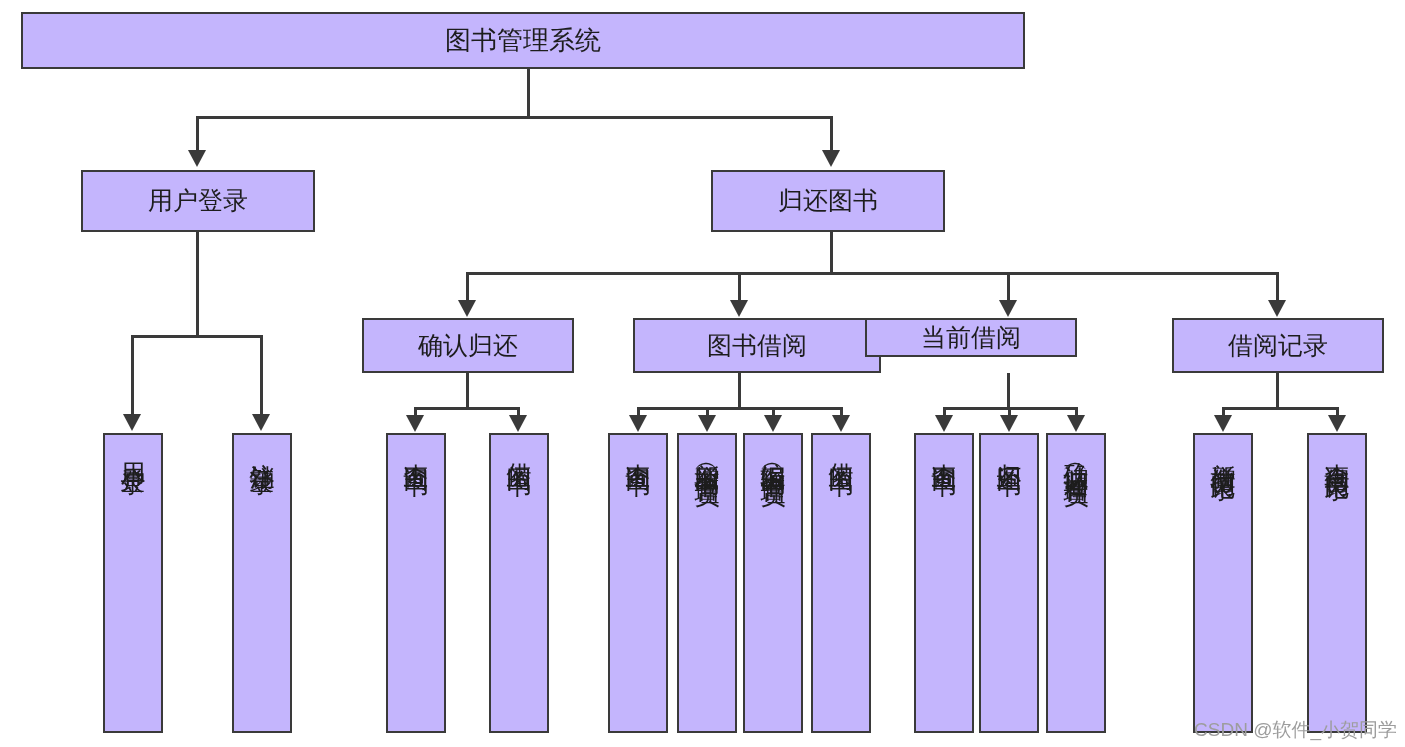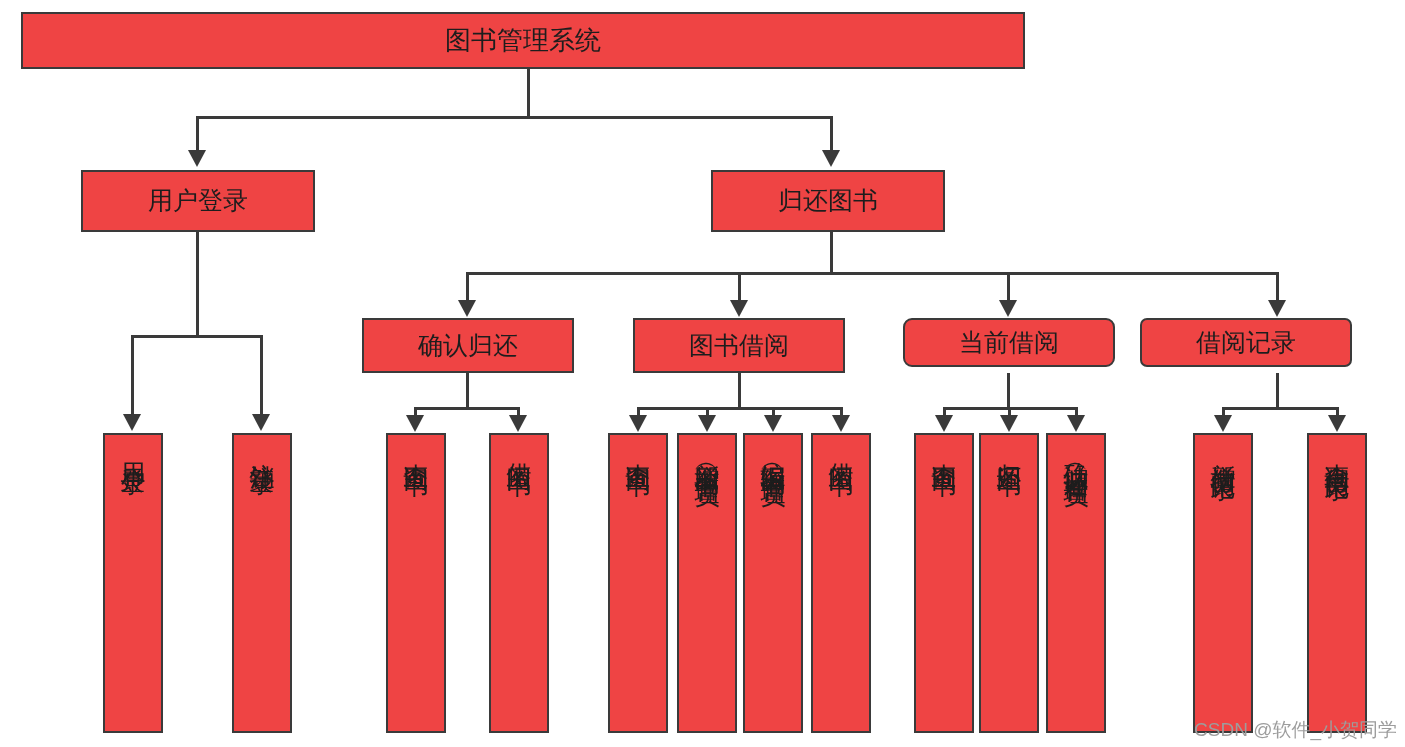--- a/index.html
+++ b/index.html
@@ -12,21 +12,21 @@
     position:relative;
     width:1405px;
     height:747px;
     background:#ffffff;
     overflow:hidden;
   }
   
   .node{
     position:absolute;
     box-sizing:border-box;
-    background:#ef4444;
+    background:#c4b5fd;
     border:2.5px solid #3a3a3a;
     display:flex;
     align-items:center;
     justify-content:center;
     color:#1d1d1d;
     line-height:1.18;
     text-align:center;
   }
   .node .lbl{display:block;}
   
@@ -119,29 +119,29 @@
   <div class="edge vline" style="left:1007px;top:272px;width:3px;height:30px;"></div>
   <div class="arrow" style="left:999px;top:300px;"></div>
 
   <div class="edge vline" style="left:1276px;top:272px;width:3px;height:30px;"></div>
   <div class="arrow" style="left:1268px;top:300px;"></div>
 
   <div class="node h" style="left:362px;top:318px;width:212px;height:55px;">
     <span class="lbl">确认归还</span>
   </div>
 
-  <div class="node h" style="left:633px;top:318px;width:212px;height:55px;">
+  <div class="node h" style="left:633px;top:318px;width:248px;height:55px;">
     <span class="lbl">图书借阅</span>
   </div>
 
-  <div class="node h" style="left:903px;top:318px;width:212px;height:49px;border-radius:9px;">
+  <div class="node h" style="left:865px;top:318px;width:212px;height:39px;">
     <span class="lbl">当前借阅</span>
   </div>
 
-  <div class="node h" style="left:1140px;top:318px;width:212px;height:49px;border-radius:7px;">
+  <div class="node h" style="left:1172px;top:318px;width:212px;height:55px;">
     <span class="lbl">借阅记录</span>
   </div>
 
   <div class="edge vline" style="left:466px;top:373px;width:3px;height:36px;"></div>
   <div class="edge hline" style="left:414px;top:407px;width:106px;height:3px;"></div>
   <div class="edge vline" style="left:414px;top:407px;width:3px;height:10px;"></div>
   <div class="arrow" style="left:406px;top:415px;"></div>
   <div class="edge vline" style="left:517px;top:407px;width:3px;height:10px;"></div>
   <div class="arrow" style="left:509px;top:415px;"></div>
 

